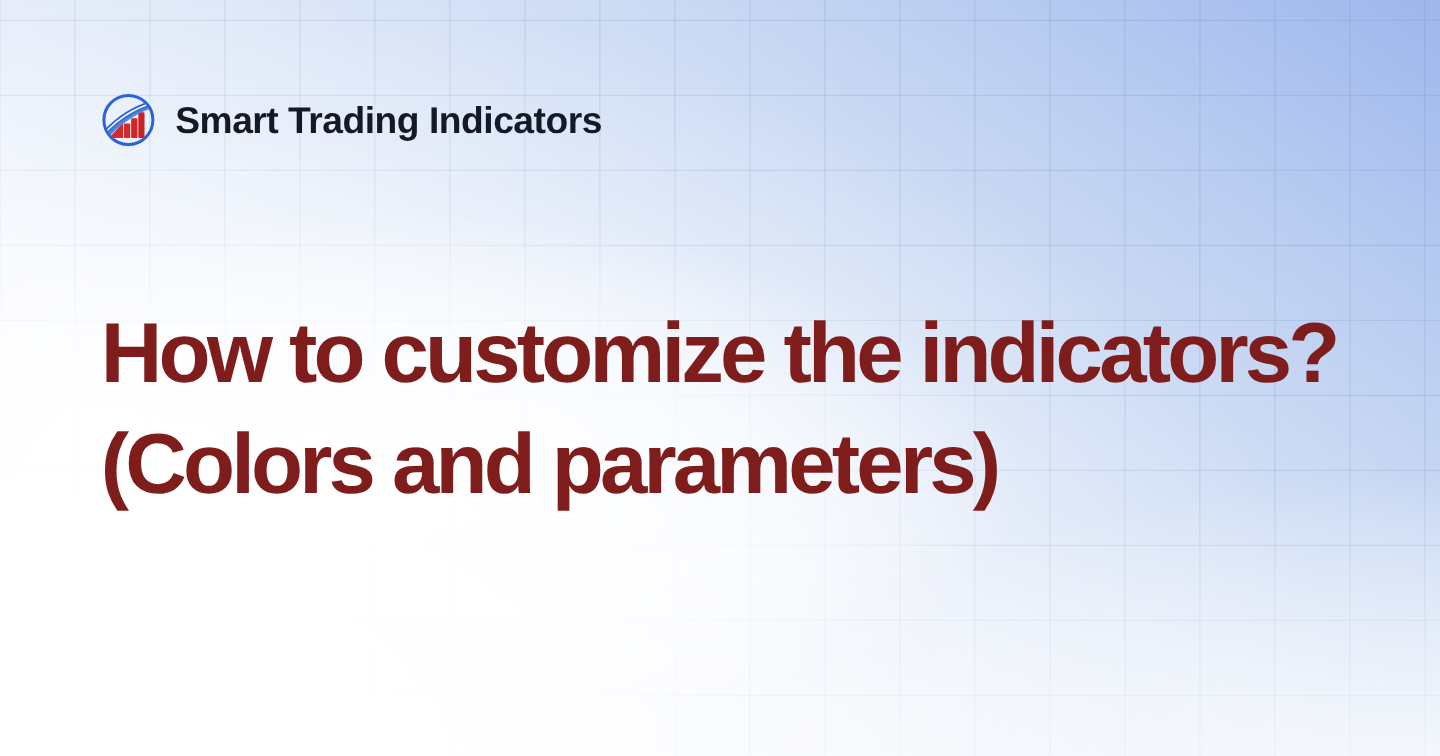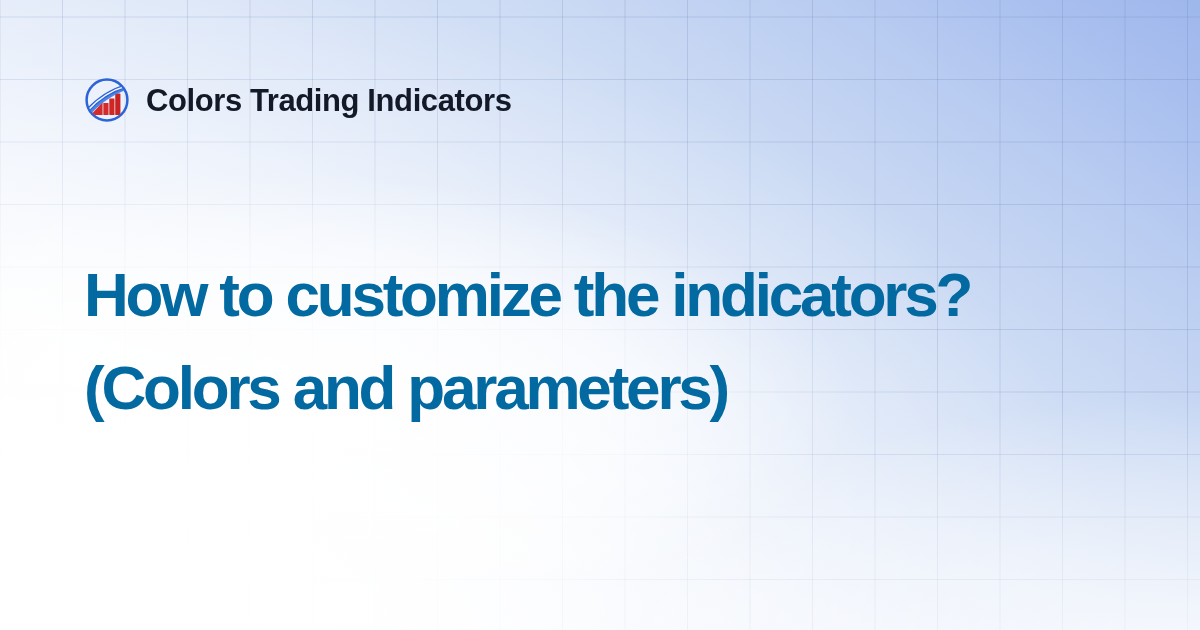--- a/index.html
+++ b/index.html
@@ -119,25 +119,25 @@
     white-space: nowrap;
     line-height: 1;
   }
 
   
   .headline {
     position: absolute;
     left: 84px;
     top: 248px;
     width: 1060px;
-    font-size: 62px;
+    font-size: 71px;
     line-height: 93px;
     font-weight: 700;
     letter-spacing: -3.2px;
-    color: #0369a1;
+    color: #7f1d1d;
     word-break: normal;
   }
 </style>
 </head>
 <body>
 
 <div class="og-card">
 
   <div class="bg-gradient"></div>
   <div class="bg-grid"></div>
@@ -168,19 +168,19 @@
 
           <path d="M2.5 33.5 C12.5 22.0, 27.5 11.5, 45.5 6.8
                    L45.5 12.2 C29.0 16.4, 14.6 26.4, 6.2 36.6 Z" fill="#2C63D6"></path>
           <path d="M2.0 39.0 C13.0 26.5, 29.5 15.0, 46.0 10.6
                    L46.0 13.0 C30.5 17.8, 15.0 29.0, 5.6 40.4 Z" fill="#3F79E0" opacity="0.9"></path>
 
           <path d="M2.4 36.4 C13.0 24.4, 28.8 13.6, 45.8 9.0" fill="none" stroke="#ffffff" stroke-width="1.5" opacity="0.95"></path>
         </g>
       </svg>
 
-      <span class="brand-name">Colors Trading Indicators</span>
+      <span class="brand-name">Smart Trading Indicators</span>
     </div>
 
     <h1 class="headline">How to customize the indicators? (Colors and parameters)</h1>
 
   </div>
 </div>
 
 </body></html>

